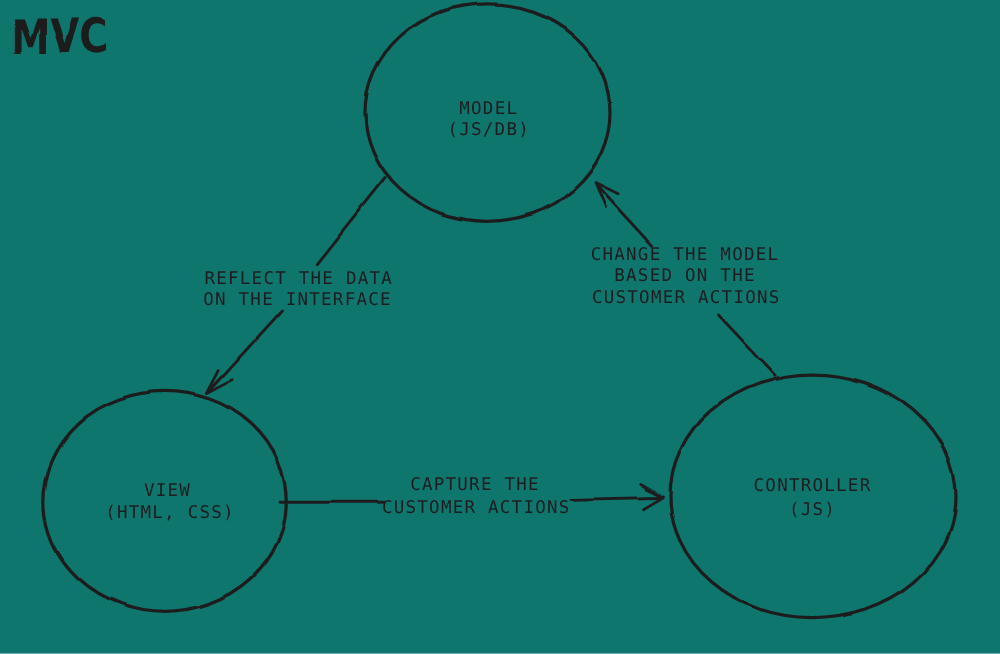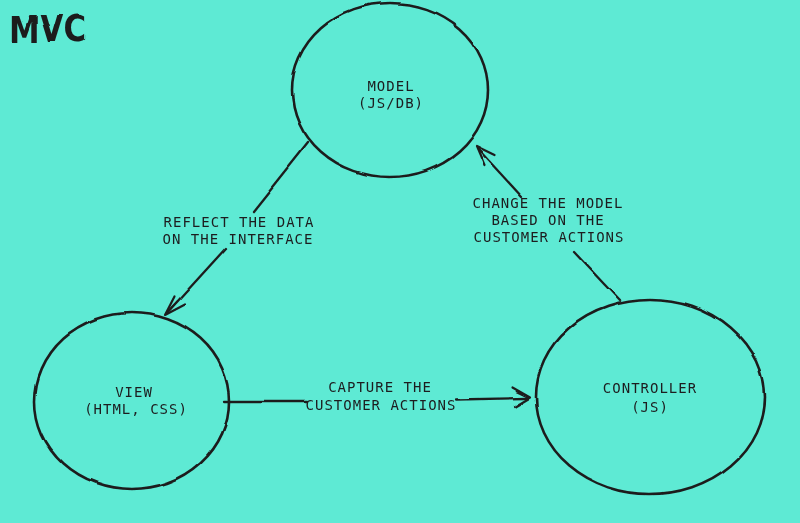--- a/index.html
+++ b/index.html
@@ -7,21 +7,21 @@
     padding: 0;
     width: 800px;
     height: 523px;
     background: #ffffff;
     overflow: hidden;
   }
   .canvas {
     position: relative;
     width: 800px;
     height: 523px;
-    background: #5eead4;
+    background: #0f766e;
   }
   svg { display: block; }
   .ink {
     fill: none;
     stroke-linecap: round;
     stroke-linejoin: round;
   }
   .circle { stroke-width: 2.6; }
   .edge   { stroke-width: 2.3; }
   .head   { stroke-width: 2.2; }

